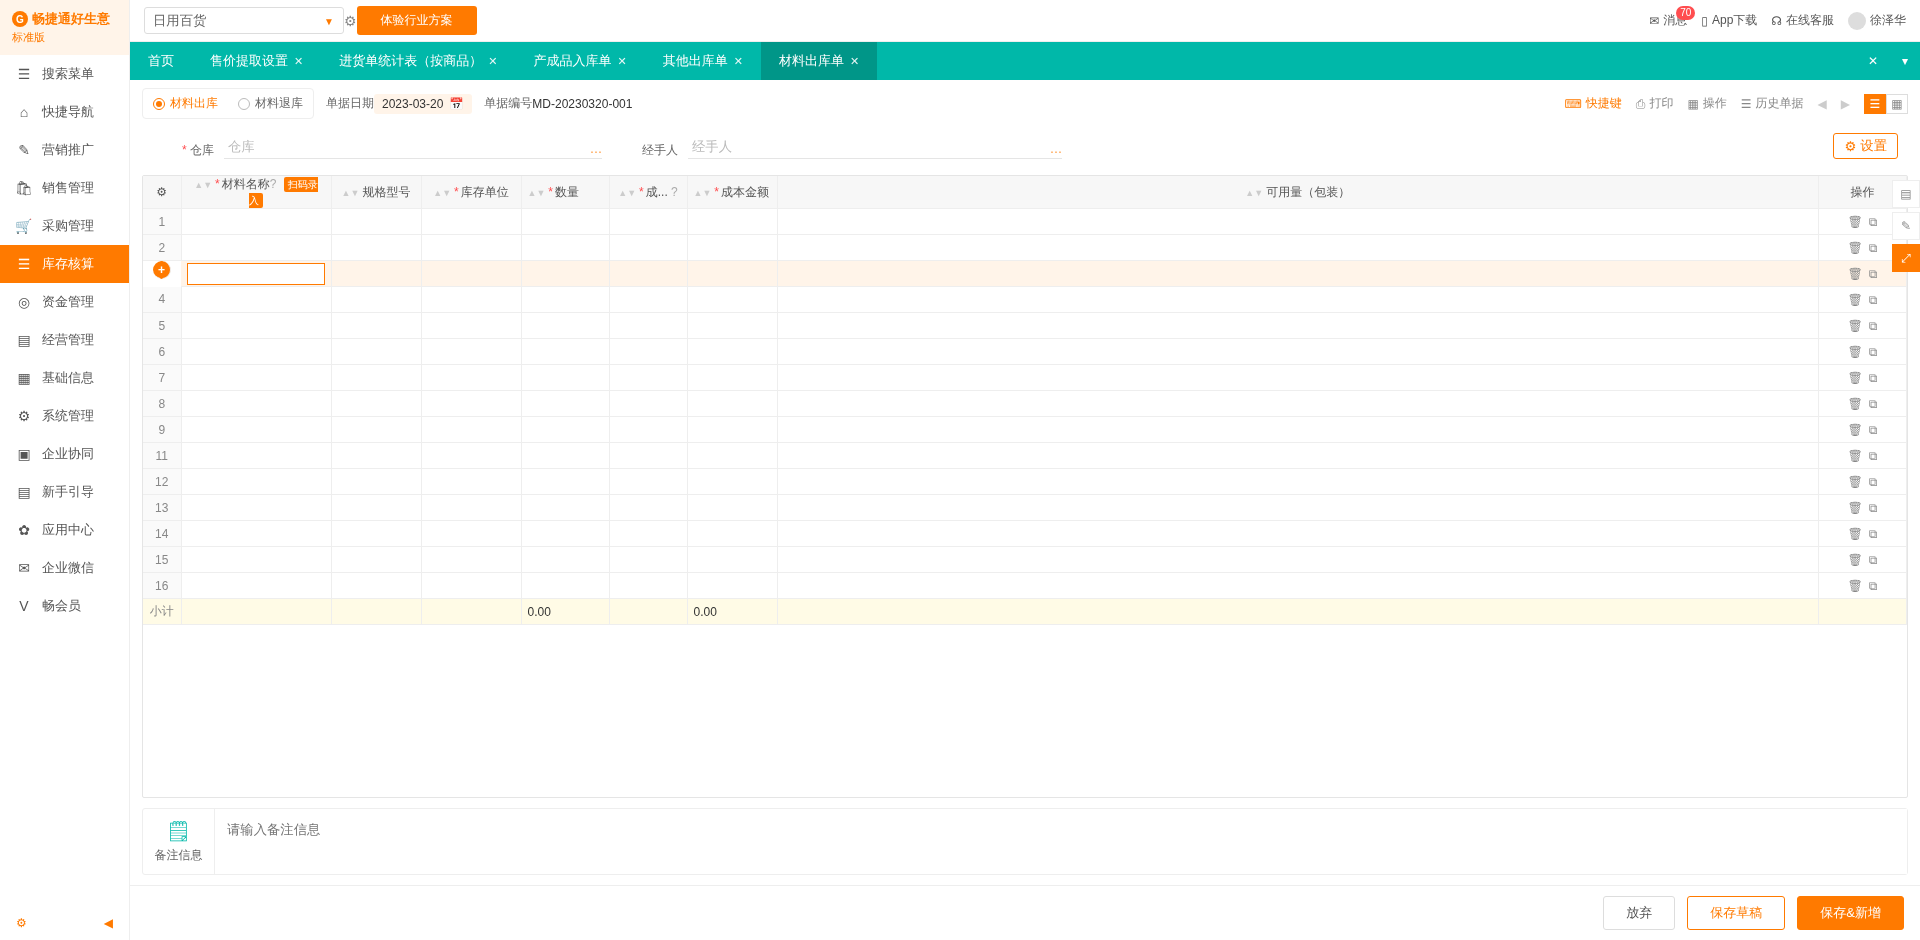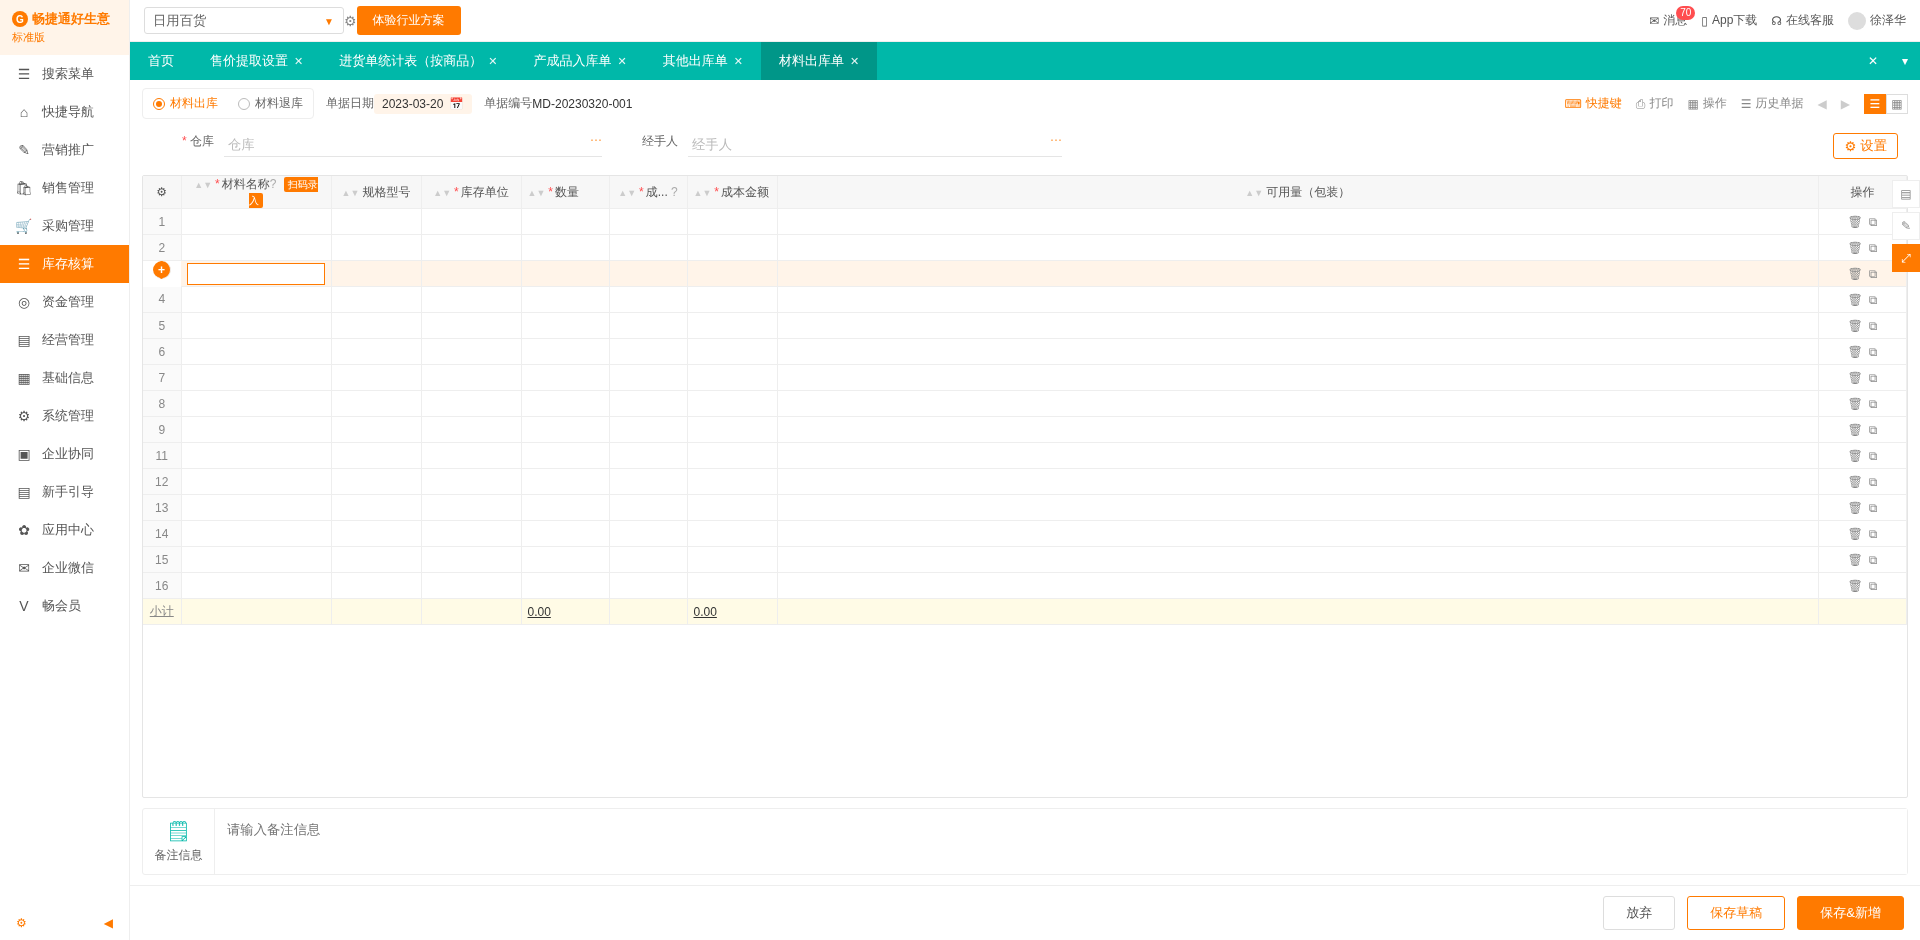--- a/index.html
+++ b/index.html
@@ -21,21 +21,21 @@
 
 
 .main { flex: 1; display: flex; flex-direction: column; background: #fff; min-width: 0; }
 
 
 .topbar { display: flex; align-items: center; gap: 0; padding: 6px 14px; background: #fff; border-bottom: 1px solid #eee; }
 .select-wrap { position: relative; width: 200px; }
 .select-wrap input { width: 100%; border: 1px solid #ddd; padding: 5px 28px 5px 8px; border-radius: 3px; color: #666; }
 .select-wrap .caret { position: absolute; right: 10px; top: 50%; transform: translateY(-50%); color: #ff7a00; font-size: 10px; }
 .top-gear { color: #888; cursor: pointer; font-size: 14px; }
-.btn-orange { background: #ff7a00; color: #fff; border: none; padding: 6px 16px; border-radius: 3px; cursor: pointer; font-size: 12px; }
+.btn-orange { background: #ff7a00; color: #fff; border: none; padding: 6px 24px; border-radius: 3px; cursor: pointer; font-size: 12px; }
 .topbar-right { margin-left: auto; display: flex; align-items: center; gap: 14px; color: #555; }
 .tr-item { display: flex; align-items: center; gap: 4px; cursor: pointer; position: relative; }
 .badge-red { position: absolute; top: -6px; right: -8px; background: #ff4d4f; color: #fff; font-size: 10px; padding: 0 4px; border-radius: 8px; line-height: 14px; }
 .avatar { width: 18px; height: 18px; background: #ddd; border-radius: 50%; display: inline-block; }
 
 
 .tab-bar { display: flex; align-items: center; background: #00b8a9; color: #fff; position: relative; }
 .tab { padding: 10px 18px; cursor: pointer; display: flex; align-items: center; gap: 6px; font-size: 13px; }
 .tab.active { background: #009688; }
 .tab .close-x { font-size: 11px; opacity: 0.9; }
@@ -55,21 +55,21 @@
 .meta .val { color: #333; }
 .date-box { background: #fff4e9; padding: 3px 8px; border-radius: 3px; display: inline-flex; align-items: center; gap: 6px; }
 .cal-icon { color: #ff7a00; }
 .doc-header-right { margin-left: auto; display: flex; align-items: center; gap: 14px; color: #888; }
 .hdr-link { display: flex; align-items: center; gap: 4px; cursor: pointer; }
 .hdr-link.orange { color: #ff7a00; }
 .view-toggle span { display: inline-block; width: 22px; height: 20px; border: 1px solid #ddd; text-align: center; line-height: 18px; cursor: pointer; }
 .view-toggle span.act { background: #ff7a00; color: #fff; border-color: #ff7a00; }
 
 .form-row { display: flex; gap: 40px; padding: 14px 10px 10px 40px; }
-.fld { display: flex; align-items: flex-start; gap: 10px; width: 420px; position: relative; }
+.fld { display: flex; align-items: flex-end; gap: 10px; width: 420px; position: relative; }
 .fld-label { color: #666; font-size: 12px; }
 .req::before { content: "* "; color: #ff4d4f; }
 .fld-input { flex: 1; border: none; border-bottom: 1px solid #e5e5e5; padding: 4px; color: #333; }
 .fld-input::placeholder { color: #bbb; }
 .fld .more { position: absolute; right: 0; color: #ff9a3d; cursor: pointer; }
 .settings-btn { margin-left: auto; border: 1px solid #ff7a00; color: #ff7a00; background: #fff; padding: 3px 10px; border-radius: 3px; cursor: pointer; display: flex; align-items: center; gap: 4px; }
 
 
 .table-wrap { flex: 1; border: 1px solid #e5e5e5; border-radius: 2px; overflow: auto; min-height: 0; margin-top: 6px; }
 table { width: 100%; border-collapse: collapse; }
@@ -87,21 +87,21 @@
 .col-amount { width: 90px; text-align: left; }
 .col-avail { }
 .col-ops { width: 88px; text-align: center; }
 .scan-btn { background: #ff7a00; color: #fff; font-size: 10px; padding: 2px 4px; border-radius: 2px; margin-left: 4px; }
 .q-icon { color: #aaa; }
 tr.highlight td { background: #fff4e9; }
 tr.highlight .row-num { background: #ff7a00; color: #fff; border-radius: 50%; width: 18px; height: 18px; display: flex; align-items: center; justify-content: center; margin: auto; }
 .add-circle { width: 18px; height: 18px; background: #ff7a00; color: #fff; border-radius: 50%; display: inline-flex; align-items: center; justify-content: center; font-weight: bold; }
 .cell-input { width: 100%; height: 22px; border: 1px solid #ff7a00; background: #fff; padding: 0 4px; }
 .act-icon { color: #888; margin: 0 3px; cursor: pointer; }
-tr.subtotal td { background: #fffbe6; font-weight: normal; text-decoration: underline; }
+tr.subtotal td { background: #fffbe6; font-weight: normal; }
 
 
 .notes { display: flex; border: 1px solid #eee; margin: 10px 0; border-radius: 3px; }
 .notes-label { width: 72px; display: flex; flex-direction: column; align-items: center; justify-content: center; gap: 4px; border-right: 1px solid #eee; padding: 10px; color: #666; }
 .notes-label .note-icon { color: #00b8a9; font-size: 20px; }
 .notes textarea { flex: 1; border: none; padding: 12px; resize: none; color: #666; font-family: inherit; }
 
 
 .footer { display: flex; justify-content: flex-end; gap: 12px; padding: 10px 16px; border-top: 1px solid #eee; background: #fff; }
 .btn { padding: 7px 22px; border-radius: 3px; cursor: pointer; font-size: 13px; }

